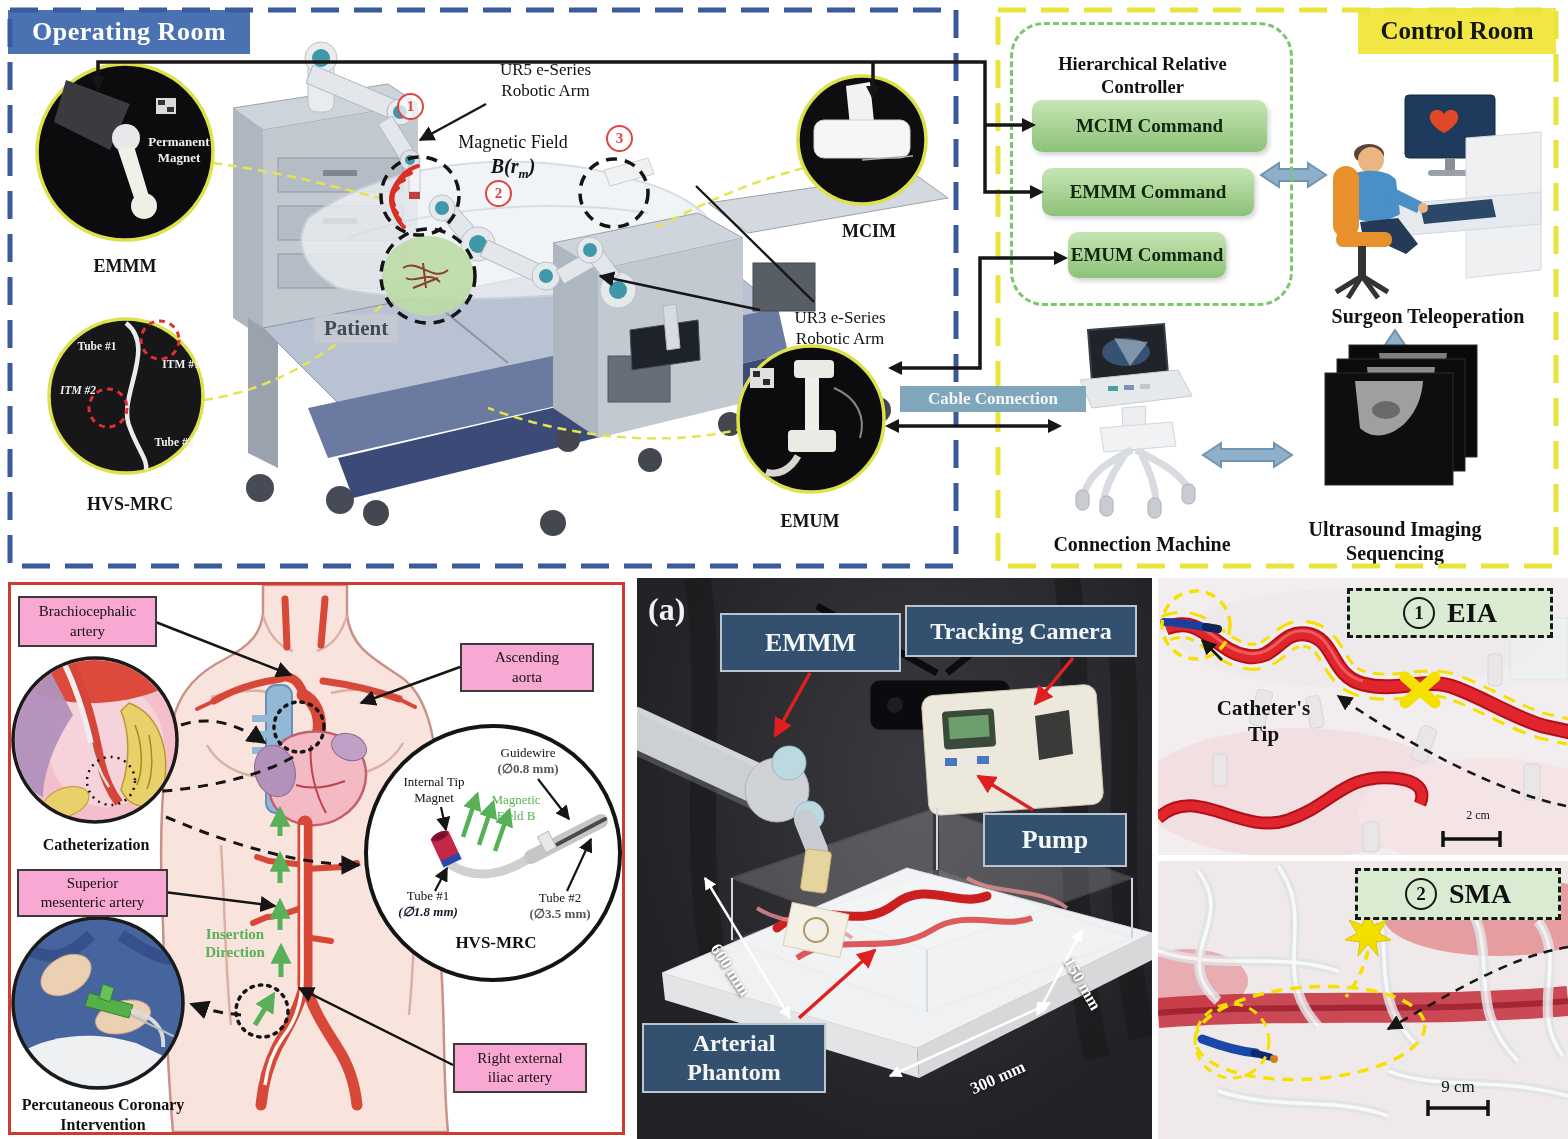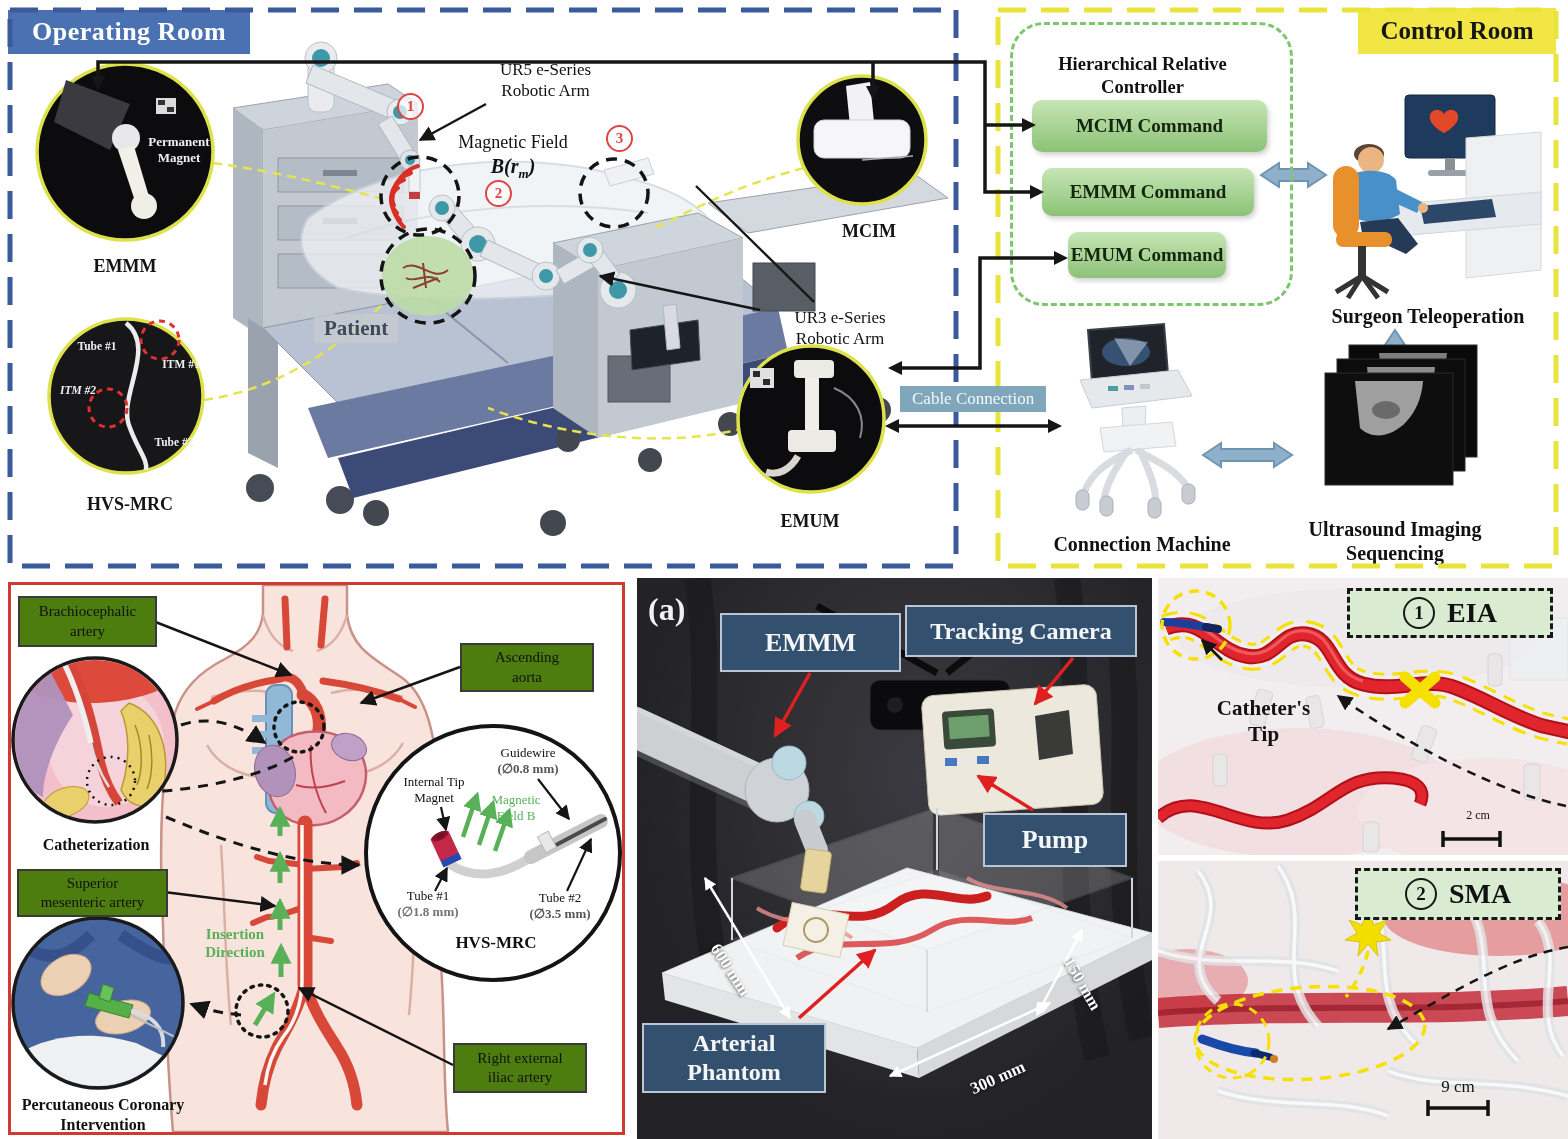--- a/index.html
+++ b/index.html
@@ -15,24 +15,24 @@
            font-weight:bold;font-size:25px;display:flex;align-items:center;justify-content:center;}
   .greenbox{position:absolute;border:3px dashed #7cc66d;border-radius:34px;}
   .cmd{position:absolute;background:linear-gradient(180deg,#c6e5b5,#8cc277);border-radius:10px;
        box-shadow:2px 3px 5px rgba(0,0,0,.18);display:flex;align-items:center;justify-content:center;
        font-weight:bold;font-size:19px;color:#15260f;}
   .redcirc{position:absolute;width:23px;height:23px;border:2px solid #e04444;border-radius:50%;
            color:#e04444;background:rgba(255,255,255,.7);display:flex;align-items:center;
            justify-content:center;font-size:15px;font-weight:bold;}
   .patient{position:absolute;background:rgba(196,201,209,.85);color:#3f4a58;font-weight:bold;
            font-size:21px;padding:2px 10px;}
-  .cable{position:absolute;background:#7fa6bb;color:#f4f8fa;font-weight:normal;font-size:17px;
-         padding:3px 12px;}
+  .cable{position:absolute;background:#7fa6bb;color:#f4f8fa;font-weight:bold;font-size:17px;
+         padding:3px 28px;}
   .insetlbl{position:absolute;text-align:center;font-weight:bold;font-size:18px;color:#141414;}
-  .whitebox{position:absolute;background:#4d7c0f;border:2px solid #3a3a3a;display:flex;flex-direction:column;
+  .whitebox{position:absolute;background:#f9a8d4;border:2px solid #3a3a3a;display:flex;flex-direction:column;
             align-items:center;justify-content:center;text-align:center;font-size:15px;line-height:1.3;}
   .navybox{position:absolute;background:#33516e;border:2px solid #b9c5d3;color:#f4f6f8;font-weight:bold;
            display:flex;flex-direction:column;align-items:center;justify-content:center;text-align:center;}
   .greenlab{position:absolute;background:#d9ecd2;border:3px dashed #181818;display:flex;align-items:center;
             justify-content:center;gap:12px;font-weight:bold;}
   .circnum{display:inline-flex;align-items:center;justify-content:center;border:2.5px solid #181818;
            border-radius:50%;width:28px;height:28px;font-size:19px;font-weight:bold;background:transparent;}
   .dim{position:absolute;color:#fff;font-weight:bold;font-size:17px;text-align:center;
        text-shadow:0 1px 3px rgba(0,0,0,.7);}
   .tiny{position:absolute;color:#f0f0f0;font-weight:bold;font-size:11.5px;text-align:center;line-height:1.2;}
@@ -492,21 +492,21 @@
     <div class="lbl" style="left:373px;top:189px;width:100px;font-size:13px;">
       <div>Internal Tip</div>
         <div>Magnet</div>
     </div>
     <div class="lbl" style="left:464px;top:207px;width:82px;font-size:13px;color:#58b158;">
       <div>Magnetic</div>
         <div>Field B</div>
     </div>
     <div class="lbl" style="left:377px;top:303px;width:80px;font-size:13px;">
       <div>Tube #1</div>
-        <div class="b" style="color:#737373;">(∅1.8 mm)</div>
+        <div class="b" style="color:#0f172a;font-style:italic;">(∅1.8 mm)</div>
     </div>
     <div class="lbl" style="left:509px;top:305px;width:80px;font-size:13px;">
       <div>Tube #2</div>
         <div class="b" style="color:#555;">(∅3.5 mm)</div>
     </div>
     <div class="lbl b" style="left:430px;top:348px;width:110px;font-size:17px;">HVS-MRC</div>
   </div>
 
   <div class="abs" style="left:637px;top:578px;width:515px;height:561px;background:radial-gradient(ellipse at 55% 35%,#3a3a40,#232327 70%);overflow:hidden;">
     <svg width="515" height="561" viewBox="0 0 515 561">

